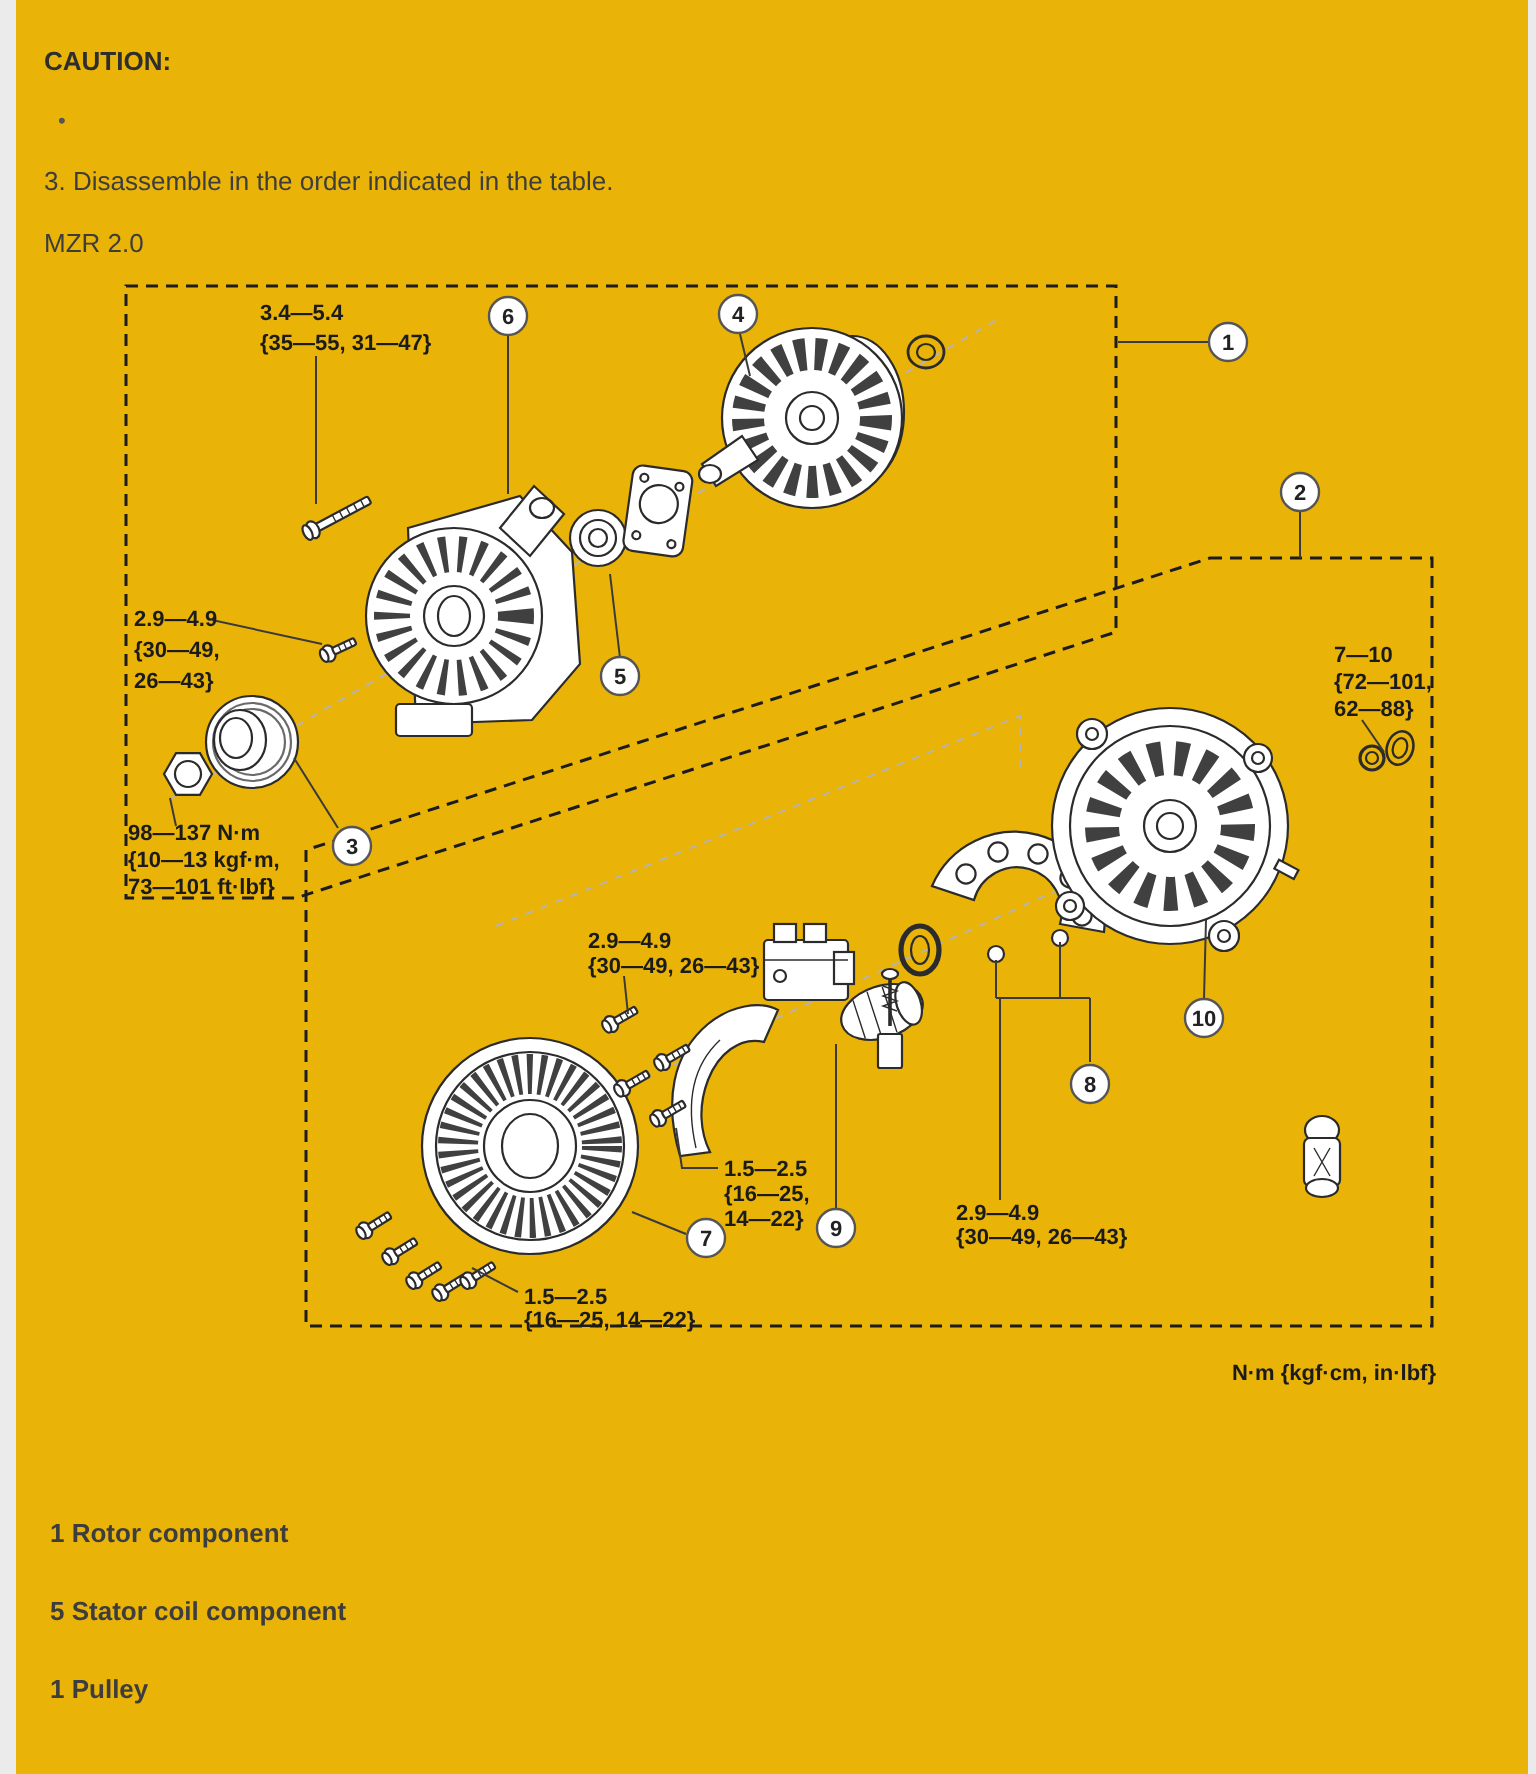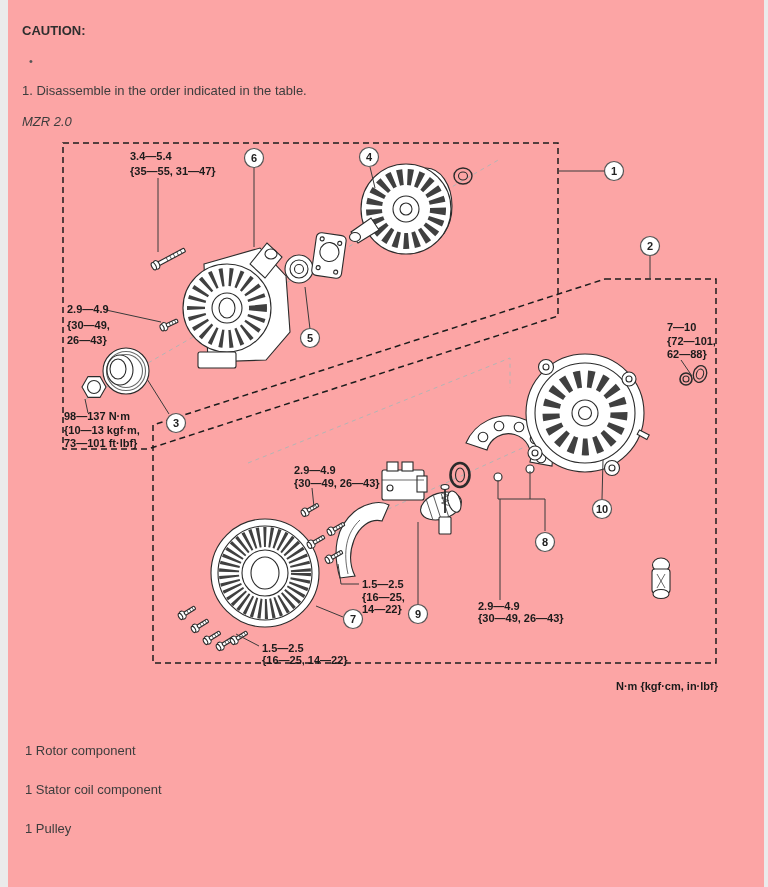--- a/index.html
+++ b/index.html
@@ -4,33 +4,33 @@
 <style>
   html,body{margin:0;padding:0;}
   body{
     width:768px;height:887px;overflow:hidden;
     background:#ebebeb;
     font-family:"Liberation Sans",sans-serif;
     color:#3d3d3d;
   }
   .page{
     position:absolute;left:8px;top:0;width:756px;height:887px;
-    background:#fca5a5;
+    background:#eab308;
   }
   .content{padding:23px 20px 0 14px;}
   .caution-title{
     font-size:13px;font-weight:bold;color:#2e2e2e;margin:0 0 15px 0;
   }
   .bullet-row{display:flex;margin:0 0 14px 0;font-size:13px;line-height:16px;}
   .bullet-dot{width:10px;padding-left:7px;padding-right:5px;color:#555;font-size:11px;}
   .step{font-size:13px;line-height:16px;margin:0 0 15px 0;}
-  .variant{font-size:13px;line-height:16px;margin:4px 0 6px 0;font-style:italic;}
+  .variant{font-size:13px;line-height:16px;margin:4px 0 6px 0;}
   .diagram-wrap{position:relative;width:768px;height:575px;margin-left:-14px;}
   .diagram-wrap svg{position:absolute;left:0;top:0;}
-  .parts-list{margin:32px 0 0 3px;}
+  .parts-list{margin:48px 0 0 3px;font-weight:bold;}
   .part-item{font-size:13px;line-height:16px;margin:0 0 23px 0;}
   
   .ol{fill:none;stroke:#1c1c1c;stroke-width:1.5;stroke-dasharray:6 4;}
   .ax{fill:none;stroke:#b4b4b4;stroke-width:1;stroke-dasharray:4 4;}
   .ld{fill:none;stroke:#3a3a3a;stroke-width:1;}
   .pt{fill:#ffffff;stroke:#2b2b2b;stroke-width:1.1;}
   .ptn{fill:none;stroke:#2b2b2b;stroke-width:1.1;}
   .thin{fill:none;stroke:#2b2b2b;stroke-width:0.7;}
   .tq{font-family:"Liberation Sans",sans-serif;font-size:11px;font-weight:bold;fill:#1b1b1b;}
   .callout-circle{fill:#ffffff;stroke:#555555;stroke-width:1.2;}
@@ -41,21 +41,21 @@
 
 <div class="page">
   <div class="content">
 
     <p class="caution-title">CAUTION:</p>
 
     <div class="bullet-row">
       <span class="bullet-dot">•</span>
     </div>
 
-    <p class="step">1. Disassemble in the order indicated in the table.</p>
+    <p class="step">3. Disassemble in the order indicated in the table.</p>
 
     <p class="variant">MZR 2.0</p>
 
     <div class="diagram-wrap">
       <svg width="768" height="575" viewBox="0 0 768 575">
 
         <defs>
           <g id="scr">
             <ellipse cx="-4" cy="0" rx="3.2" ry="4.2" class="pt"></ellipse>
             <ellipse cx="-6.5" cy="0" rx="1.8" ry="3.4" class="pt"></ellipse>
@@ -306,18 +306,18 @@
               <circle class="callout-circle" cx="594" cy="373" r="9.5"></circle>
               <text class="callout-num" x="594" y="376.8">10</text>
             </g>
           </g>
         <text id="unit-note" class="tq" text-anchor="end" x="710" y="554">N·m {kgf·cm, in·lbf}</text>
       </svg>
     </div>
 
     <div class="parts-list" id="parts-list">
         <div class="part-item">1 Rotor component</div>
-        <div class="part-item">1 Stator coil component</div>
+        <div class="part-item">5 Stator coil component</div>
         <div class="part-item">1 Pulley</div>
       </div>
 
   </div>
 </div>
 
 </body></html>

